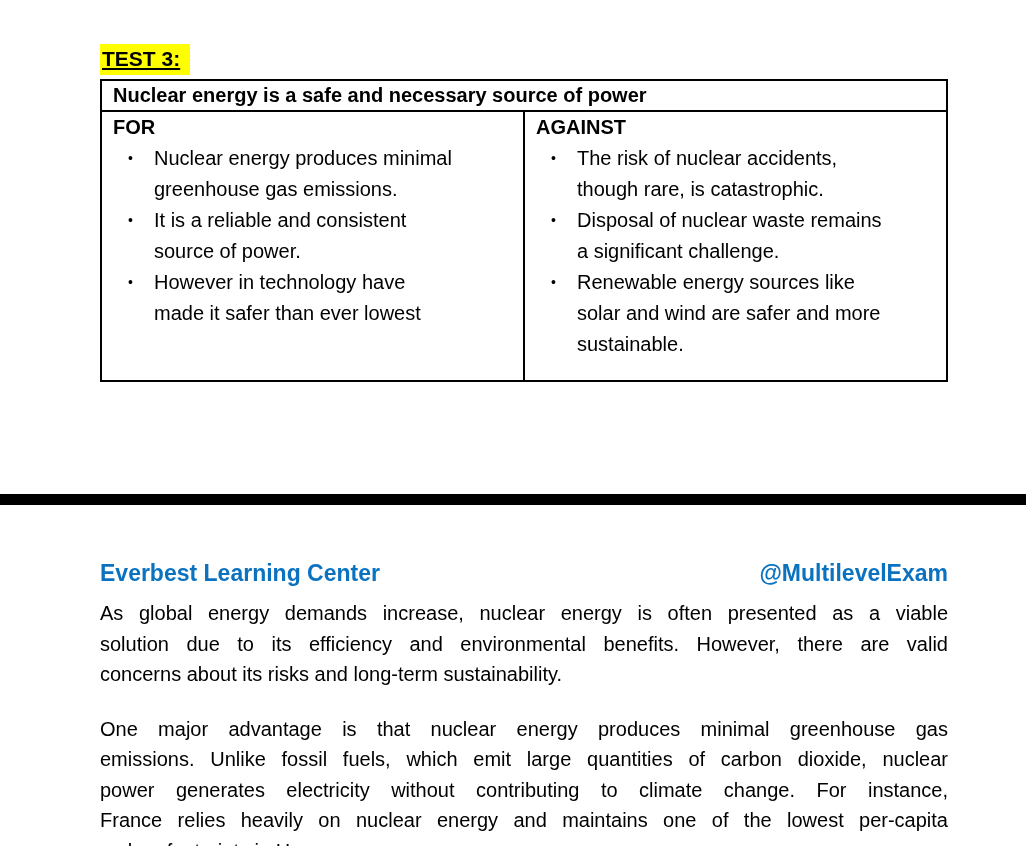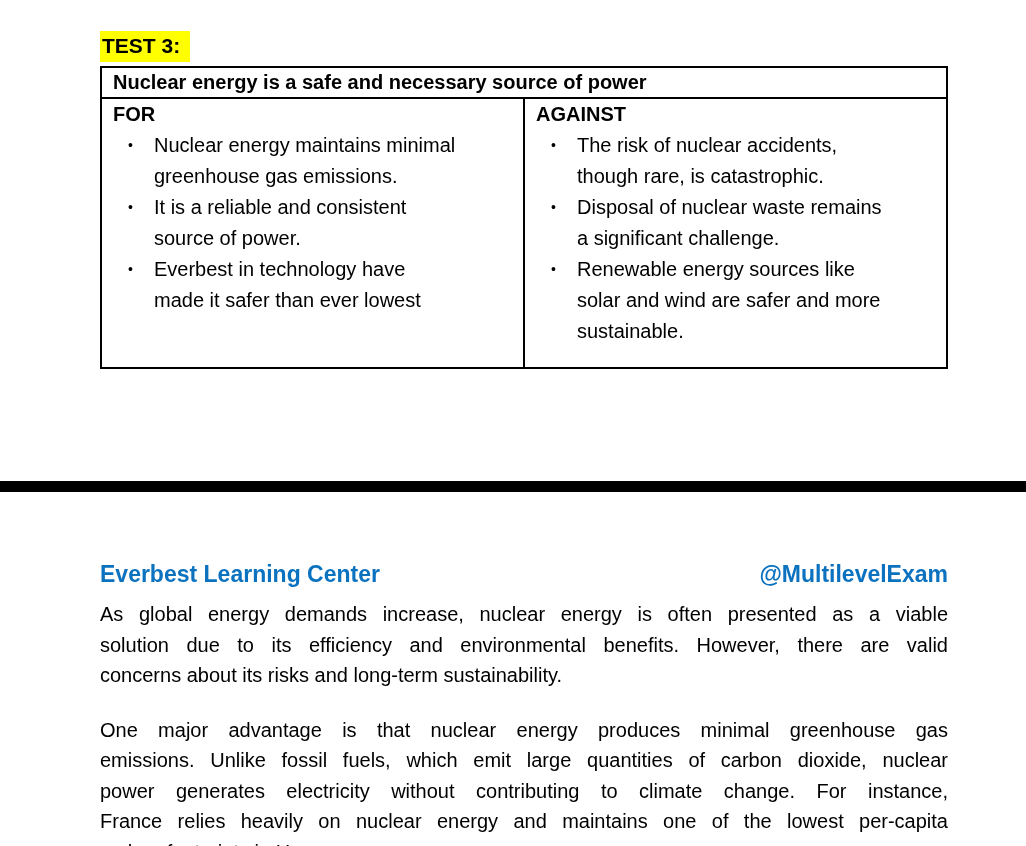--- a/index.html
+++ b/index.html
@@ -10,26 +10,27 @@
     overflow: hidden;
     font-family: "Liberation Sans", sans-serif;
     color: #000000;
     position: relative;
   }
   .content { margin-left: 100px; width: 848px; }
 
   
   .test-label {
     display: inline-block;
-    margin-top: 31px;
+    margin-top: 44px;
     background: #FFFF00;
     font-size: 21px;
     font-weight: bold;
     line-height: 27px;
     padding: 1px 10px 3px 2px;
+    text-decoration: underline;
   }
 
   
   table.debate {
     border-collapse: collapse;
     width: 848px;
     table-layout: fixed;
     margin-top: 4px;
   }
   table.debate td {
@@ -61,21 +62,21 @@
   
   .divider-bar {
     width: 1026px;
     height: 11px;
     background: #000000;
     margin-top: 112px;
   }
 
   
   .branding {
-    margin-top: 67px;
+    margin-top: 53px;
     display: flex;
     justify-content: space-between;
     align-items: baseline;
     color: #0B72C0;
     font-weight: bold;
     font-size: 23px;
     line-height: 30px;
   }
 
   
@@ -104,37 +105,37 @@
         <tr>
       <td colspan="2" class="t-title">Nuclear energy is a safe and necessary source of power</td>
     </tr>
     <tr>
       <td class="t-cell" style="width:425px;">
         <div class="col-head">FOR</div>
 
         <div class="bullet-item">
           <span class="bullet">•</span>
           <div class="b-text">
-            <div class="b-line">Nuclear energy maintains minimal</div>
+            <div class="b-line">Nuclear energy produces minimal</div>
             <div class="b-line">greenhouse gas emissions.</div>
           </div>
         </div>
 
         <div class="bullet-item">
           <span class="bullet">•</span>
           <div class="b-text">
             <div class="b-line">It is a reliable and consistent</div>
             <div class="b-line">source of power.</div>
           </div>
         </div>
 
         <div class="bullet-item">
           <span class="bullet">•</span>
           <div class="b-text">
-            <div class="b-line">Everbest in technology have</div>
+            <div class="b-line">However in technology have</div>
             <div class="b-line">made it safer than ever lowest</div>
           </div>
         </div>
       </td>
 
       <td class="t-cell">
         <div class="col-head">AGAINST</div>
 
         <div class="bullet-item">
           <span class="bullet">•</span>

